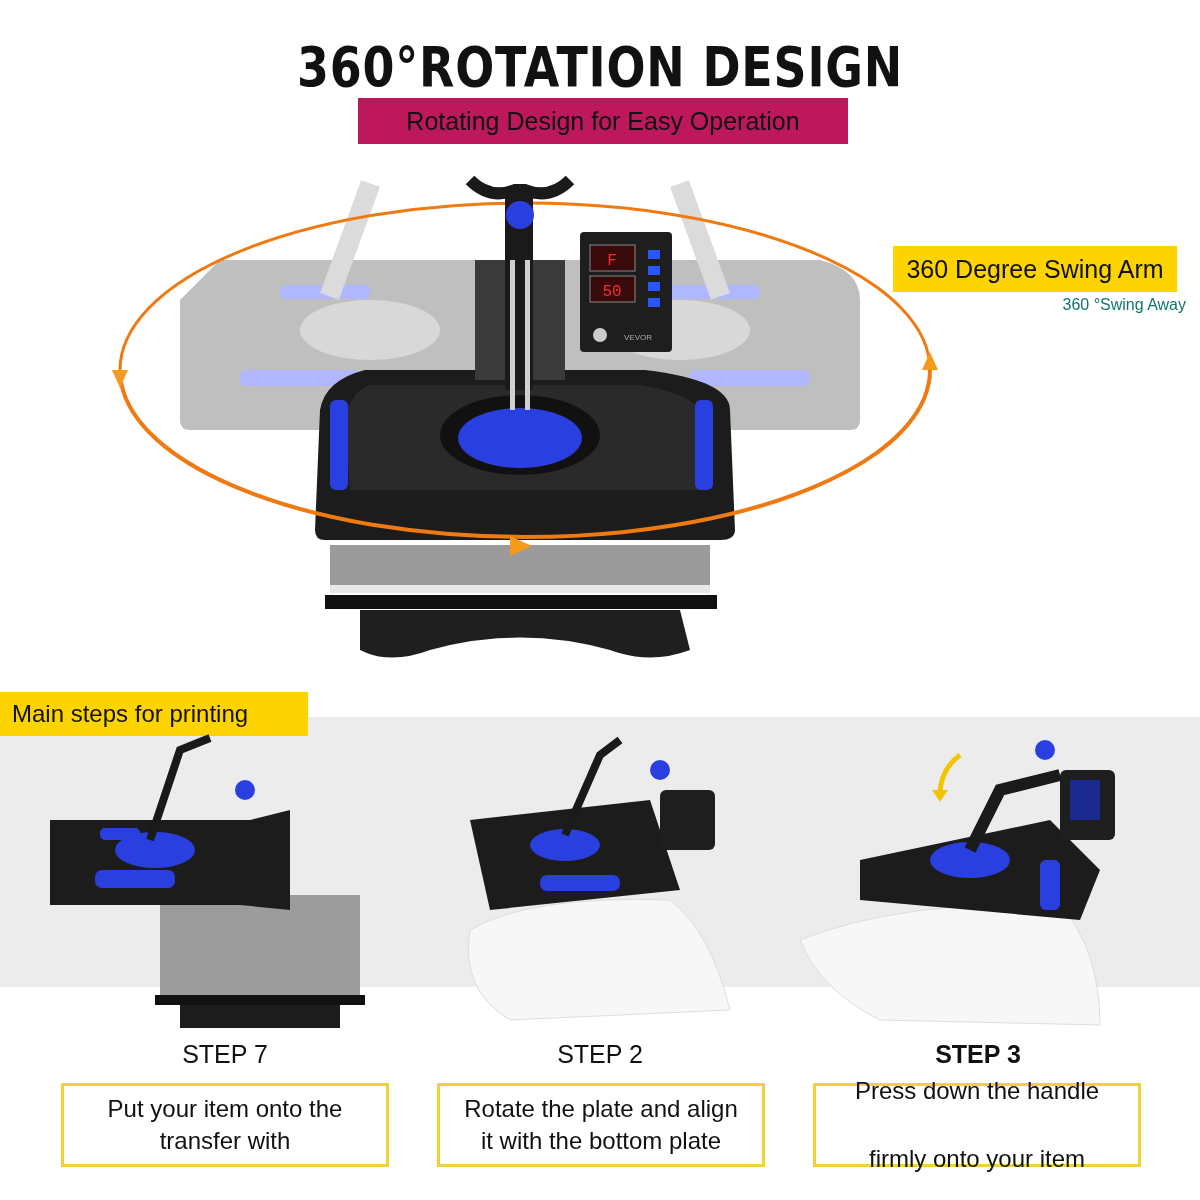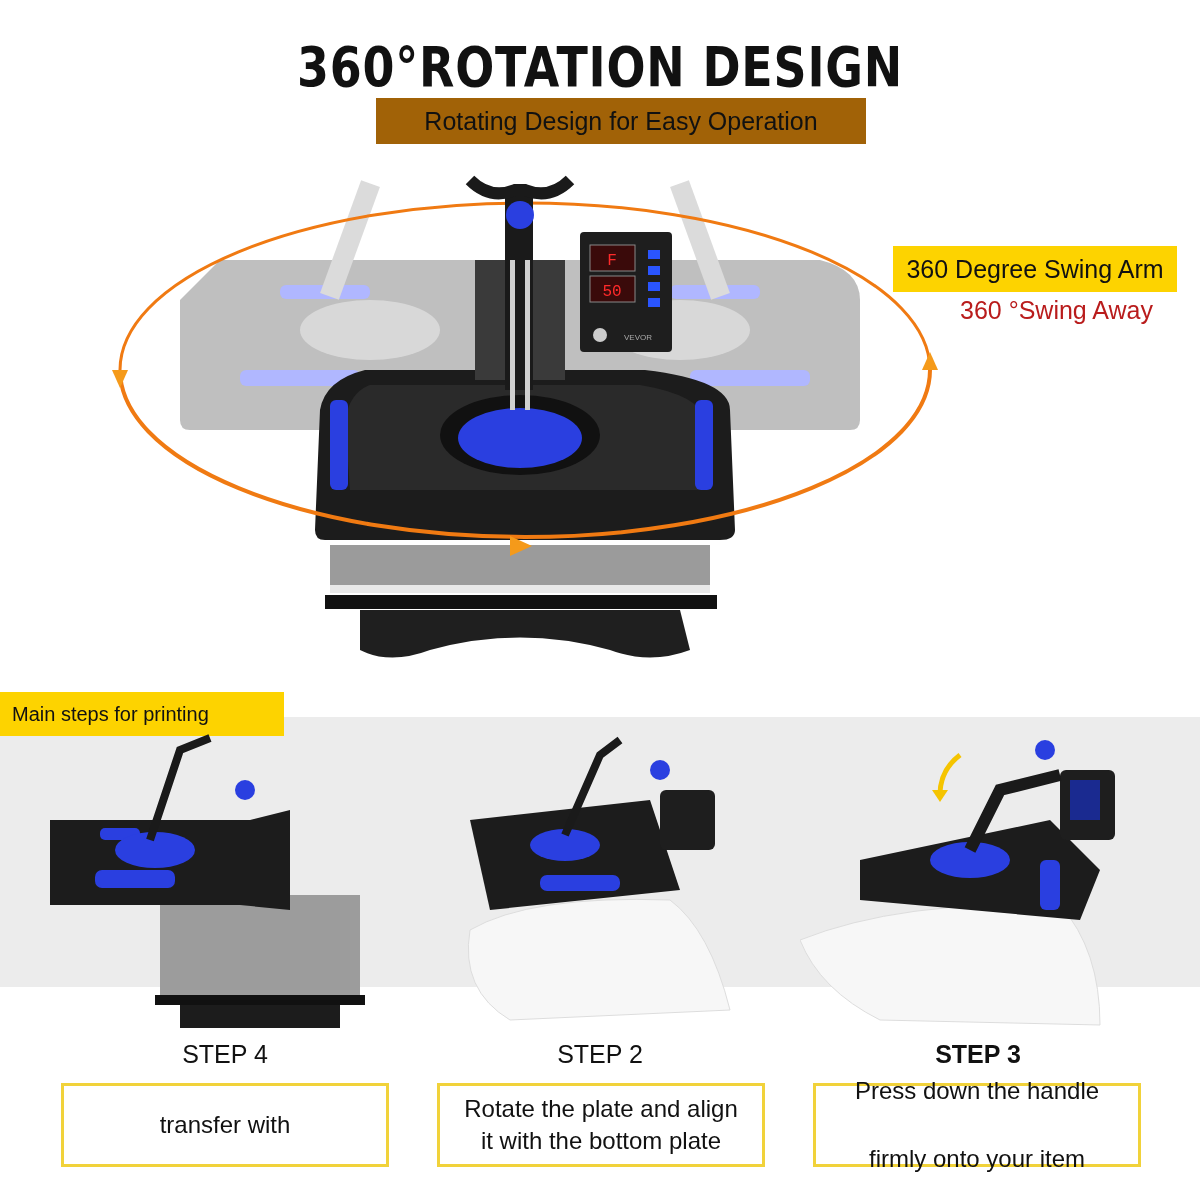--- a/index.html
+++ b/index.html
@@ -1,28 +1,28 @@
 <!DOCTYPE html>
 <html><head>
 <meta charset="utf-8">
 <style>
   html, body { margin:0; padding:0; }
   body { width:1200px; height:1200px; background:#ffffff; position:relative; overflow:hidden; font-family:"Liberation Sans", sans-serif; }
   .abs { position:absolute; }
 
   .title { left:0; width:1200px; top:34px; text-align:center; font-family:"DejaVu Sans", sans-serif; font-weight:bold; font-size:56px; letter-spacing:1px; color:#111; transform:scaleX(0.82); transform-origin:center; }
-  .subtitle-band { left:376px; top:98px; width:490px; height:46px; background:#a16207; display:flex; align-items:center; justify-content:center; font-size:25px; color:#111; }
+  .subtitle-band { left:358px; top:98px; width:490px; height:46px; background:#be185d; display:flex; align-items:center; justify-content:center; font-size:25px; color:#111; }
 
   .swing-band { left:893px; top:246px; width:284px; height:46px; background:#fdd300; display:flex; align-items:center; justify-content:center; font-size:25px; color:#111; }
-  .swing-sub { left:960px; top:296px; width:226px; text-align:left; font-size:25px; color:#b91c1c; }
+  .swing-sub { left:960px; top:296px; width:226px; text-align:right; font-size:16px; color:#0f766e; }
 
   .hero { left:90px; top:170px; width:860px; height:510px; }
 
   .steps-bg { left:0; top:717px; width:1200px; height:270px; background:#ececec; }
-  .steps-tag { left:0; top:692px; width:284px; height:44px; background:#fdd300; display:flex; align-items:center; padding-left:12px; box-sizing:border-box; font-size:20px; color:#111; }
+  .steps-tag { left:0; top:692px; width:308px; height:44px; background:#fdd300; display:flex; align-items:center; padding-left:12px; box-sizing:border-box; font-size:24px; color:#111; }
 
   .step-img { top:730px; height:300px; }
   .step-label { top:1040px; width:380px; text-align:center; font-size:25px; color:#111; }
   .step-box { top:1083px; height:84px; border:3px solid #f1d23a; background:#fff; box-sizing:border-box; display:flex; flex-direction:column; align-items:center; justify-content:center; font-size:24px; line-height:32px; color:#111; text-align:center; }
 </style>
 </head>
 <body>
 
 <div class="abs title">360°ROTATION DESIGN</div>
 <div class="abs subtitle-band">
@@ -125,25 +125,26 @@
   <rect x="240" y="130" width="20" height="50" rx="6" fill="#2a3fe0"></rect>
   <ellipse cx="170" cy="130" rx="40" ry="18" fill="#2a3fe0"></ellipse>
   <rect x="260" y="40" width="55" height="70" rx="6" fill="#1e1e1e"></rect>
   <rect x="270" y="50" width="30" height="40" fill="#1a2a90"></rect>
   <path d="M170 120 L200 60 L260 45" fill="none" stroke="#1a1a1a" stroke-width="12"></path>
   <circle cx="245" cy="20" r="10" fill="#2a3fe0"></circle>
   <path d="M160 25 Q140 40 140 65" fill="none" stroke="#f5c400" stroke-width="5"></path>
   <polygon points="132,60 148,60 140,72" fill="#f5c400"></polygon>
 </svg>
 
-<div class="abs step-label" style="left:35px;">STEP 4</div>
+<div class="abs step-label" style="left:35px;">STEP 7</div>
 <div class="abs step-label" style="left:410px;">STEP 2</div>
 <div class="abs step-label" style="left:788px;font-weight:bold;">STEP 3</div>
 
 <div class="abs step-box" style="left:61px;width:328px;">
+  <span>Put your item onto the</span>
   <span>transfer with</span>
 </div>
 <div class="abs step-box" style="left:437px;width:328px;">
   <span>Rotate the plate and align</span>
   <span>it with the bottom plate</span>
 </div>
 <div class="abs step-box" style="left:813px;width:328px;gap:36px;">
   <span>Press down the handle</span>
   <span>firmly onto your item</span>
 </div>

